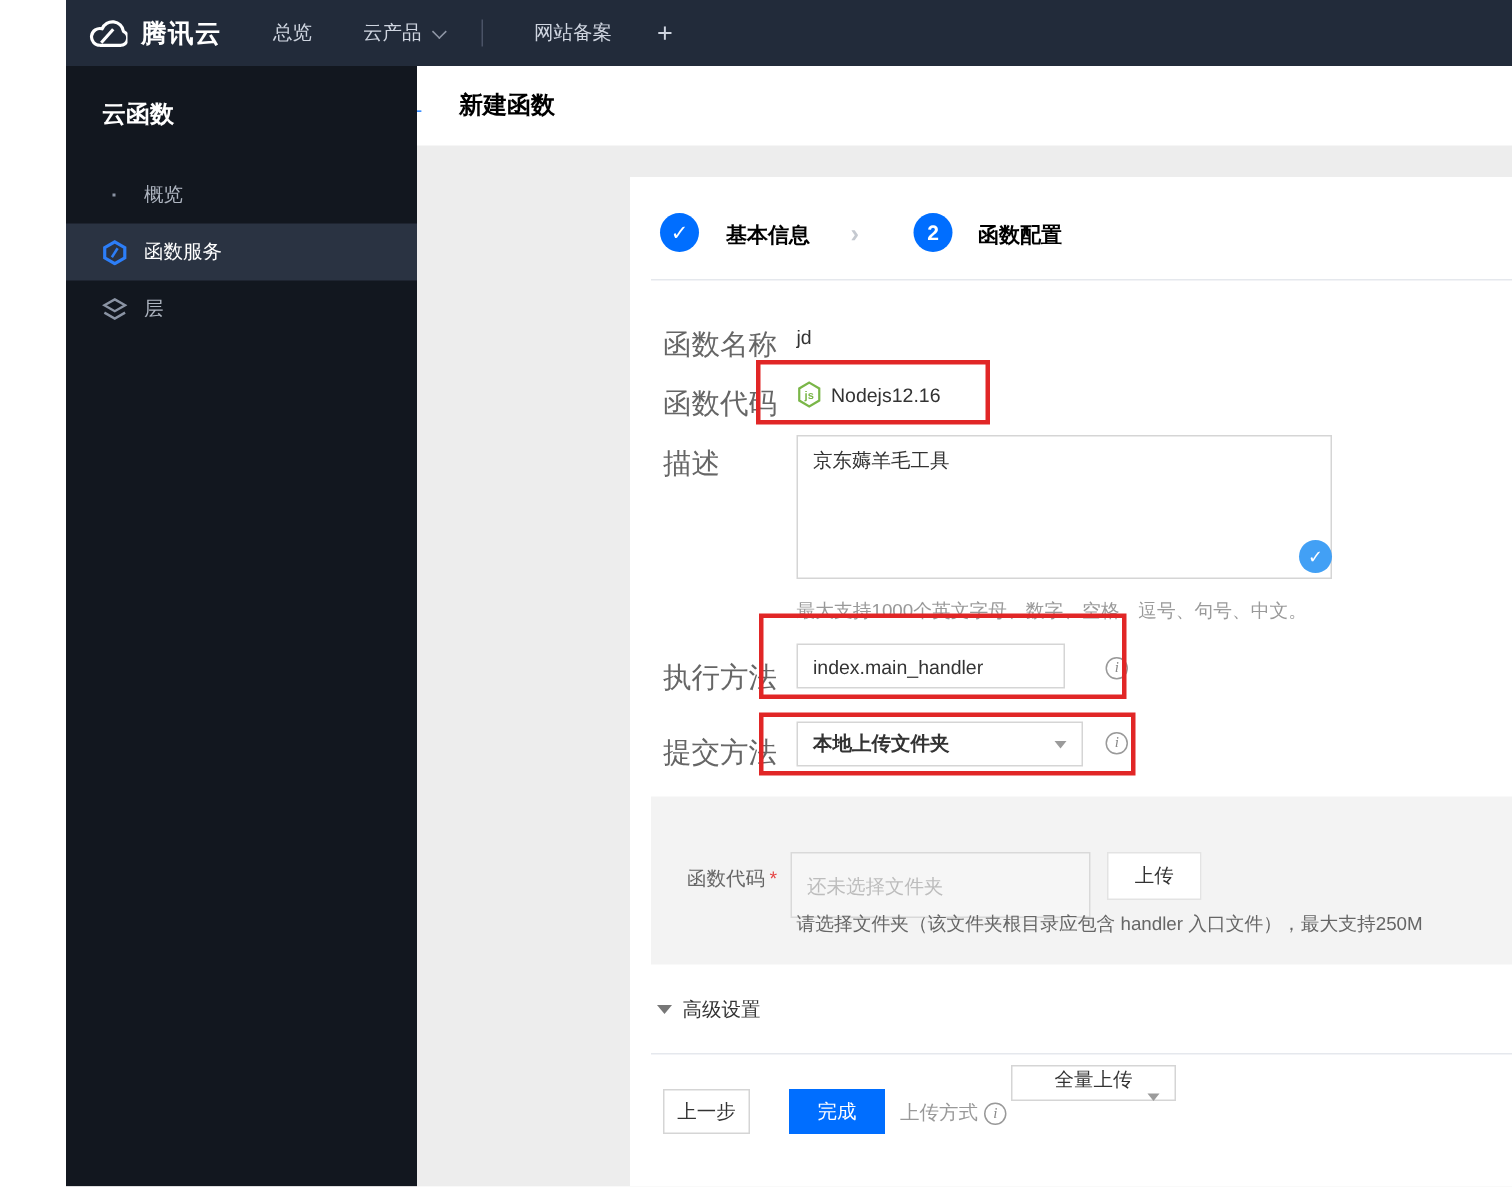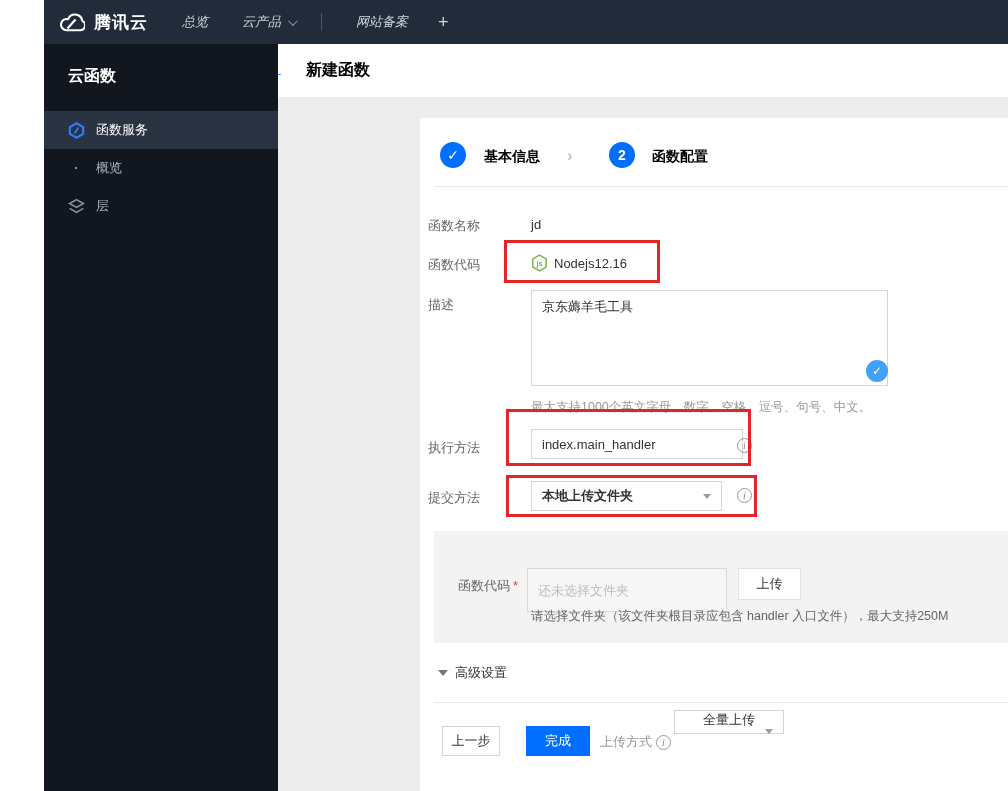--- a/index.html
+++ b/index.html
@@ -4,21 +4,21 @@
 <style>
   * { margin:0; padding:0; box-sizing:border-box; }
   body { font-family:"Liberation Sans","DejaVu Sans",sans-serif; background:#fff; }
   .screen { position:relative; width:1008px; height:791px; overflow:hidden; background:#ededed;margin-left:44px; }
 
   
   .navbar { position:absolute; left:0; top:0; width:1008px; height:44px; background:#222b3a; display:flex; align-items:center; z-index:5; }
   .brand { display:flex; align-items:center; margin-left:14px; cursor:pointer; }
   .brand svg { display:block; }
   .brand-name { color:#fff; font-size:17px; font-weight:bold; margin-left:9px; letter-spacing:1px; }
-  .nav-item { color:#cfd5e0; font-size:13px; margin-left:34px; display:flex; align-items:center; cursor:pointer;font-style:italic; }
+  .nav-item { color:#cfd5e0; font-size:13px; margin-left:34px; display:flex; align-items:center; cursor:pointer; }
   .nav-item .chev { width:7px; height:7px; border-right:1.5px solid #8f97a6; border-bottom:1.5px solid #8f97a6; transform:rotate(45deg) translateY(-2px); margin-left:7px; }
   .nav-divider { width:1px; height:18px; background:#4a5366; margin-left:26px; }
   .nav-plus { color:#cfd5e0; font-size:18px; margin-left:30px; cursor:pointer; }
 
   
   .sidebar { position:absolute; left:0; top:44px; width:234px; height:747px; background:#12171f; z-index:4; }
   .sidebar-title { color:#fff; font-size:16px; font-weight:bold; padding:22px 0 0 24px; }
   .side-items { margin-top:24px; }
   .side-item { height:38px; display:flex; align-items:center; padding-left:24px; color:#aeb5c0; font-size:13px; cursor:pointer; }
   .side-item .s-icon { width:17px; height:17px; margin-right:11px; display:flex; align-items:center; justify-content:center; }
@@ -34,28 +34,28 @@
 
   
   .content { position:absolute; left:196px; top:97px; width:812px; height:694px; background:#ededed; }
   .panel { position:absolute; left:180px; top:21px; width:632px; height:673px; background:#fff; }
 
   .step-circle { position:absolute; width:26px; height:26px; border-radius:50%; background:#006eff; color:#fff; display:flex; align-items:center; justify-content:center; font-size:14px; font-weight:bold; }
   .step-label { position:absolute; font-size:14px; font-weight:bold; color:#000; }
   .step-chev { position:absolute; color:#c5c9d0; font-size:17px; font-weight:bold; }
   .hr { position:absolute; left:14px; right:0; height:1px; background:#e5e8ed; }
 
-  .f-label { position:absolute; left:8px; font-size:13px; color:#666; }
+  .f-label { position:absolute; left:22px; font-size:19px; color:#666; }
   .f-value { position:absolute; font-size:13px; color:#333; }
 
   .desc-box { position:absolute; left:111px; top:172px; width:357px; height:96px; border:1px solid #d5d5d5; background:#fff; font-size:13px; color:#333; padding:7px 10px; cursor:text; }
   .check-bubble { position:absolute; left:446px; top:242px; width:22px; height:22px; border-radius:50%; background:#42a0f5; color:#fff; font-size:12px; font-weight:bold; display:flex; align-items:center; justify-content:center; }
   .desc-hint { position:absolute; left:111px; top:281px; font-size:12.5px; color:#999; }
 
-  .text-input { position:absolute; left:111px; top:311px; width:212px; height:30px; border:1px solid #d5d5d5; background:#fff; font-size:13px; color:#333; padding:0 10px; font-family:inherit; outline:none; }
+  .text-input { position:absolute; left:111px; top:311px; width:179px; height:30px; border:1px solid #d5d5d5; background:#fff; font-size:13px; color:#333; padding:0 10px; font-family:inherit; outline:none; }
   .info-icon { position:absolute; width:15px; height:15px; border:1px solid #999; border-radius:50%; color:#888; font-size:10px; font-style:italic; font-family:"Liberation Serif",serif; display:flex; align-items:center; justify-content:center; cursor:pointer; }
 
   .select-box { position:absolute; display:flex; align-items:center; border:1px solid #d5d5d5; background:#fff; font-size:13px; color:#333; padding:0 10px; cursor:pointer; }
   .select-box .caret { margin-left:auto; width:0; height:0; border-left:4.5px solid transparent; border-right:4.5px solid transparent; border-top:5.5px solid #9b9b9b; }
   .submit-select { left:111px; top:363px; width:191px; height:30px; font-weight:bold; }
 
   .code-band { position:absolute; left:14px; top:413px; width:618px; height:112px; background:#f3f3f3; }
   .code-label { position:absolute; left:24px; top:46px; font-size:13px; color:#666; }
   .req { color:#e54545; margin-left:3px; }
   .code-input { position:absolute; left:93px; top:37px; width:200px; height:44px; border:1px solid #d9d9d9; background:#f6f6f6; font-size:13px; color:#333; padding:0 10px; font-family:inherit; outline:none; }
@@ -101,37 +101,37 @@
       <span class="chev"></span>
     </span>
     <span class="nav-divider"></span>
     <span class="nav-item">网站备案</span>
     <span class="nav-plus">+</span>
   </header>
 
   <aside class="sidebar">
     <div class="sidebar-title">云函数</div>
     <div class="side-items">
+      <div class="side-item">
+        <span class="s-icon grid-icon">
+            <span></span>
+            <span></span>
+            <span></span>
+            <span></span>
+          </span>
+        <span>概览</span>
+      </div>
       <div class="side-item active">
         <span class="s-icon">
           <svg width="17" height="17" viewBox="0 0 16 16">
             <polygon points="8,1.2 14.3,4.8 14.3,11.2 8,14.8 1.7,11.2 1.7,4.8" fill="none" stroke="#2c7ef8" stroke-width="2"></polygon>
             <line x1="9.8" y1="5.2" x2="6.2" y2="10.8" stroke="#2c7ef8" stroke-width="1.6"></line>
           </svg>
         </span>
         <span>函数服务</span>
-      </div>
-      <div class="side-item">
-        <span class="s-icon grid-icon">
-            <span></span>
-            <span></span>
-            <span></span>
-            <span></span>
-          </span>
-        <span>概览</span>
       </div>
       <div class="side-item">
         <span class="s-icon">
           <svg width="17" height="17" viewBox="0 0 16 16">
             <polygon points="8,1.5 14.5,5.2 8,8.9 1.5,5.2" fill="none" stroke="#8a93a3" stroke-width="1.5"></polygon>
             <polyline points="1.5,9.8 8,13.5 14.5,9.8" fill="none" stroke="#8a93a3" stroke-width="1.5"></polyline>
           </svg>
         </span>
         <span>层</span>
       </div>

